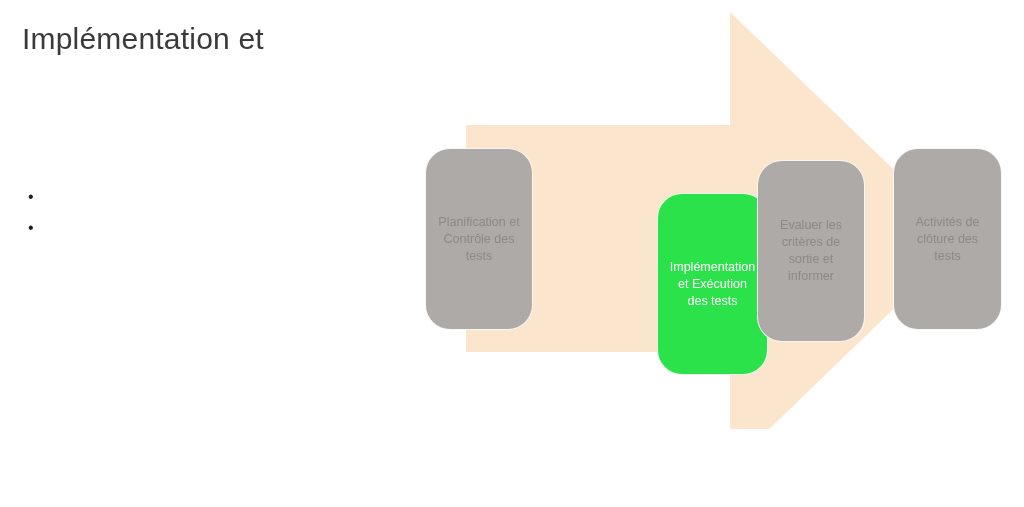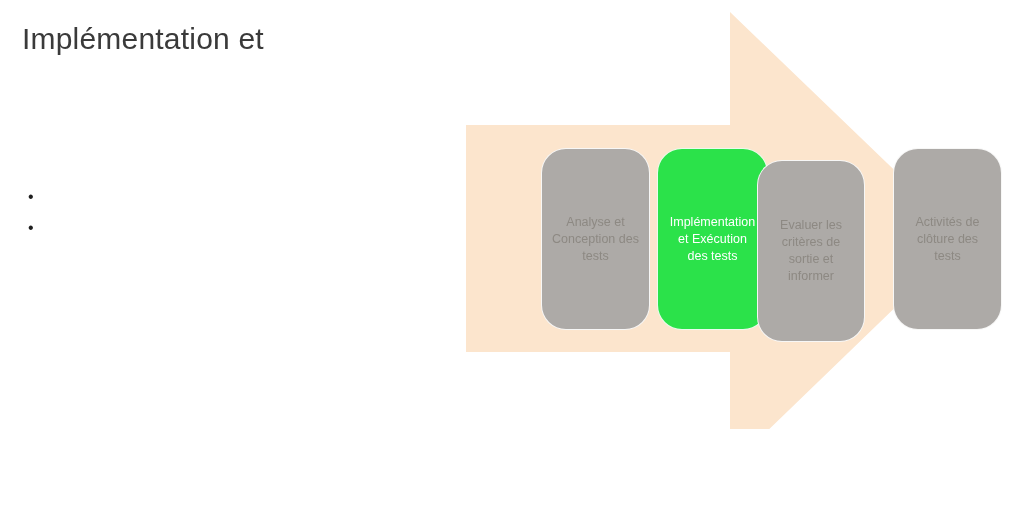--- a/index.html
+++ b/index.html
@@ -63,21 +63,21 @@
     font-size: 12.5px;
     line-height: 17px;
     color: var(--step-text, #8d8983);
   }
   .step.active {
     background: var(--active-step-fill, #2be24a);
     color: var(--active-step-text, #ffffff);
   }
   .step-1 { left: 425px; width: 108px; }
   .step-2 { left: 541px; width: 109px; }
-  .step-3 { left: 657px; width: 111px; }
+  .step-3 { left: 657px; width: 111px; margin-top: 45px; }
   .step-4 { left: 757px; width: 108px; margin-top: 12px; }
   .step-5 { left: 893px; width: 109px; }
 </style>
 </head>
 <body>
 
 <div class="slide">
 
   <h1 class="title">
     <span>Implémentation et</span><br>
@@ -90,22 +90,22 @@
     <li>
       <span class="marker">•</span>
     </li>
   </ul>
 
   <div class="diagram">
     <svg class="arrow-svg" width="1024" height="507" viewBox="0 0 1024 507" aria-hidden="true">
       <polygon points="466,125 730,125 730,12 966,239 730,467 730,352 466,352" style="fill: var(--arrow-fill, #FCE5CD);"></polygon>
     </svg>
 
-    <div class="step step-2">
-      <span>Analyse et Conception des tests</span>
+    <div class="step step-1">
+      <span>Planification et Contrôle des tests</span>
     </div>
     <div class="step step-3 active">
       <span>Implémentation et Exécution des tests</span>
     </div>
     <div class="step step-4">
       <span>Evaluer les critères de sortie et informer</span>
     </div>
     <div class="step step-5">
       <span>Activités de clôture des tests</span>
     </div>

